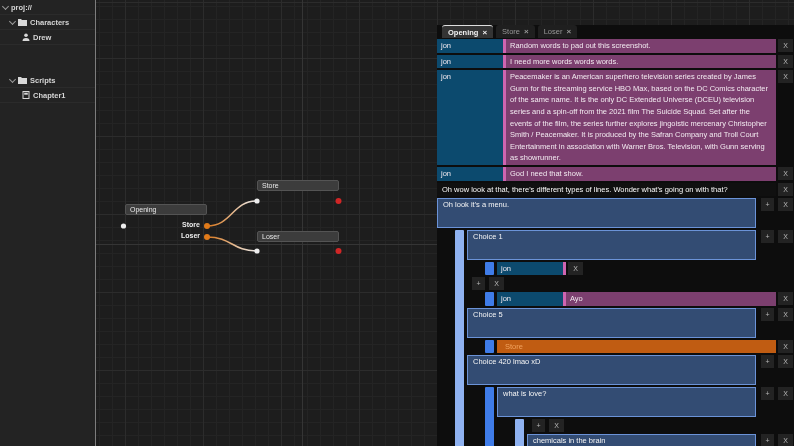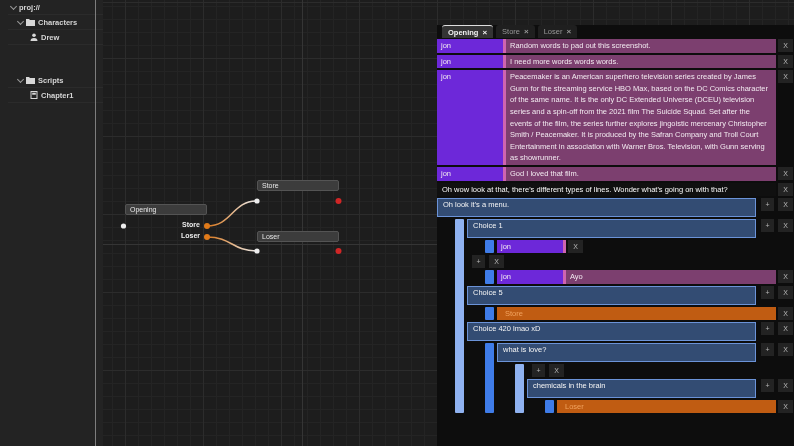--- a/index.html
+++ b/index.html
@@ -1,19 +1,19 @@
 <!DOCTYPE html>
 <html><head>
 <meta charset="utf-8">
 <style>
   html,body{margin:0;padding:0;background:#141414;font-family:"Liberation Sans",sans-serif;}
   #app{position:relative;width:794px;height:446px;overflow:hidden;background:#1d1d1d;}
 
   
-  #tree-panel{position:absolute;left:0;top:0;width:95px;height:446px;background:#232323;z-index:3;padding-left:8px;}
+  #tree-panel{position:absolute;left:0;top:0;width:95px;height:446px;background:#232323;z-index:3;}
   .tree-row{display:flex;align-items:center;height:14px;border-bottom:1px solid #2b2b2b;
             color:#d5d5d5;font-size:7.5px;font-weight:bold;gap:3px;cursor:default;}
   .chev{width:4px;height:4px;border-right:1px solid #9a9a9a;border-bottom:1px solid #9a9a9a;
         transform:rotate(45deg);margin-top:-2px;flex:0 0 auto;}
   .ticon{flex:0 0 auto;display:block;}
   #panel-divider{position:absolute;left:95px;top:0;width:1px;height:446px;background:#7d7d7d;z-index:4;}
 
   
   #canvas{position:absolute;left:96px;top:0;right:0;bottom:0;background:#1d1d1d;
     background-image:
@@ -42,29 +42,29 @@
   .tab-close{font-size:8px;font-weight:bold;line-height:9px;}
 
   #rows{padding:1px 1px 0 0;}
   .line{display:flex;align-items:stretch;margin-bottom:2px;}
   .sq{flex:0 0 auto;background:#232323;color:#b8b8b8;font-size:7px;line-height:13px;height:13px;
       text-align:center;border:0;padding:0;font-family:"Liberation Sans",sans-serif;cursor:default;}
   .xbtn{width:15px;margin-left:2px;}
   .plusbtn{width:13px;margin-left:5px;}
   .mnu .xbtn{margin-left:4px;}
 
-  .dlg-name{flex:0 0 66px;background:#6d28d9;color:#f2eaf0;font-size:7.5px;line-height:11.5px;
+  .dlg-name{flex:0 0 66px;background:#0c4a6e;color:#f2eaf0;font-size:7.5px;line-height:11.5px;
             padding:1px 4px;box-sizing:border-box;}
   .dlg-div{flex:0 0 3px;background:#cf64b0;}
   .dlg-text{flex:1 1 auto;background:#7c3f6f;color:#f2eaf0;font-size:7.5px;line-height:11.6px;
             padding:1px 4px;min-height:11px;}
   .cmt-text{flex:1 1 auto;background:#101010;color:#fafafa;font-size:7.5px;line-height:13px;
             padding:0 5px;}
   .mnu-text{flex:1 1 auto;background:#334c73;border:1px solid #6b93d8;color:#f5f5f5;font-size:7.5px;
-            line-height:11px;height:19px;box-sizing:border-box;padding:0 5px;}
+            line-height:11px;height:30px;box-sizing:border-box;padding:0 5px;}
   .goto-text{flex:1 1 auto;background:#c05c12;color:#f1a35f;font-size:7.5px;line-height:13px;
             height:13px;box-sizing:border-box;padding:0 8px;}
   .children{display:flex;align-items:stretch;padding-left:15px;}
   .indent-bar{flex:0 0 9px;margin:0 3px 2px 3px;border-radius:1px;}
   .indent-bar.light{background:#8fb2f0;}
   .indent-bar.bright{background:#3f7ce8;}
   .kids{flex:1 1 auto;min-width:0;}
 </style>
 </head>
 <body>
@@ -178,21 +178,21 @@
         </div>
         <div class="line dlg">
           <div class="dlg-name">jon</div>
           <div class="dlg-div"></div>
           <div class="dlg-text">Peacemaker is an American superhero television series created by James Gunn for the streaming service HBO Max, based on the DC Comics character of the same name. It is the only DC Extended Universe (DCEU) television series and a spin-off from the 2021 film The Suicide Squad. Set after the events of the film, the series further explores jingoistic mercenary Christopher Smith / Peacemaker. It is produced by the Safran Company and Troll Court Entertainment in association with Warner Bros. Television, with Gunn serving as showrunner.</div>
           <button class="sq xbtn">X</button>
         </div>
         <div class="line dlg">
           <div class="dlg-name">jon</div>
           <div class="dlg-div"></div>
-          <div class="dlg-text">God I loved that film.</div>
+          <div class="dlg-text">God I need that show.</div>
           <button class="sq xbtn">X</button>
         </div>
         <div class="line cmt">
           <div class="cmt-text">Oh wow look at that, there's different types of lines. Wonder what's going on with that?</div>
           <button class="sq xbtn">X</button>
         </div>
         <div class="line mnu">
           <div class="mnu-text">Oh look it's a menu.</div>
           <button class="sq plusbtn">+</button>
           <button class="sq xbtn">X</button>

